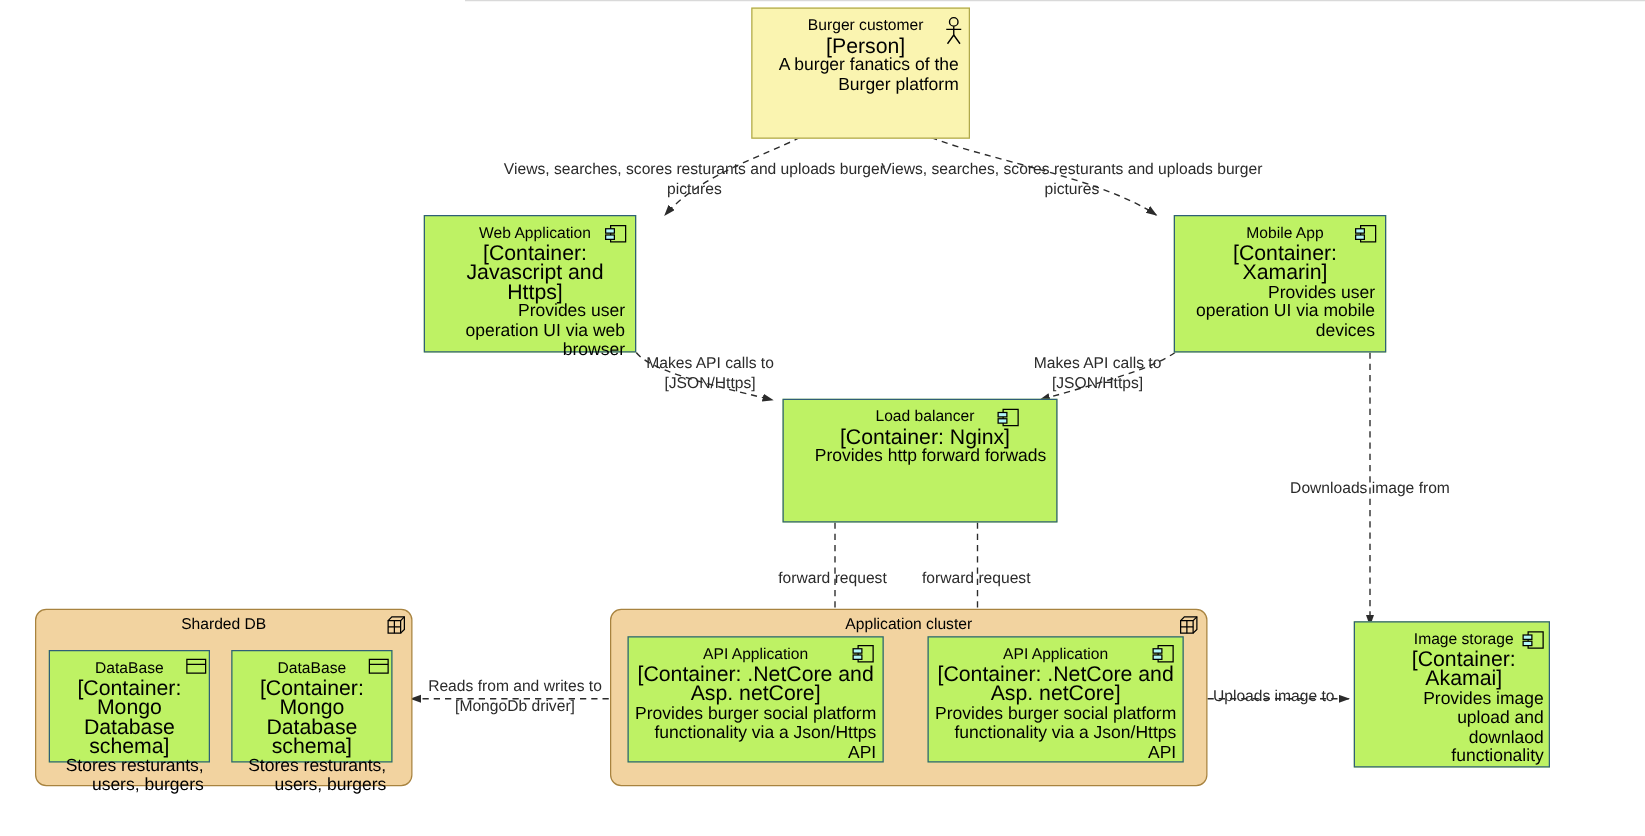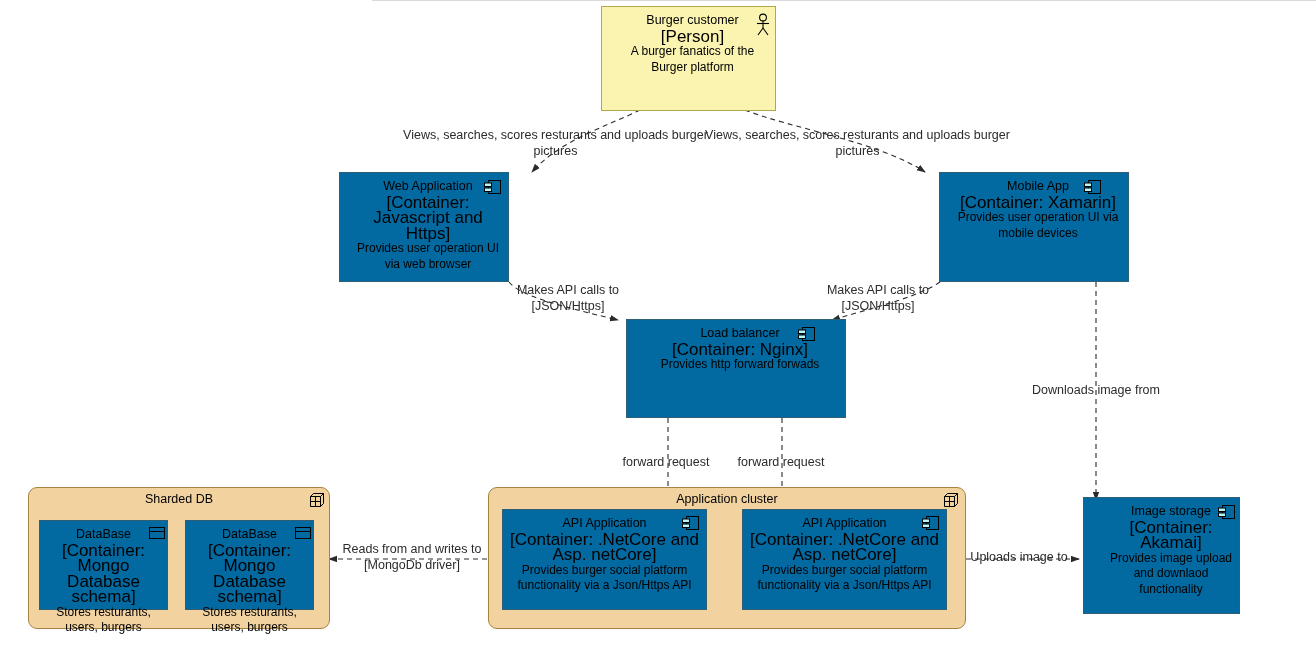--- a/index.html
+++ b/index.html
@@ -52,30 +52,31 @@
   }
   .node .title {
     font-size: 12.5px;
     color: #000;
   }
   .node .tech {
     font-size: 17px;
     color: #000;
   }
   .node .desc {
-    font-size: 12px;
+    font-size: 14px;
     color: #000;
+    text-align: right;
   }
 
   .n-person {
     background: #faf4b0;
     border-color: #b0a94b;
   }
   .n-container {
-    background: #0369a1;
+    background: #bef264;
     border-color: #2f5f77;
   }
 
   
   .boundary {
     position: absolute;
     box-sizing: border-box;
     background: #f2d3a0;
     border: 1px solid #a8833f;
     border-radius: 9px;
@@ -193,21 +194,21 @@
     </div>
     <svg class="icon" style="left:143px; top:5px;" width="20" height="18" viewBox="0 0 20 18" xmlns="http://www.w3.org/2000/svg">
       <g fill="none" stroke="#000" stroke-width="1">
         <rect x="5.5" y="2.5" width="12" height="13"></rect>
         <rect x="1.5" y="5" width="7" height="3.5" fill="#b3f7f7"></rect>
         <rect x="1.5" y="10" width="7" height="3.5" fill="#b3f7f7"></rect>
       </g>
     </svg>
   </div>
 
-  <div class="node n-container" style="left:939px; top:172px; width:190px; height:110px;">
+  <div class="node n-container" style="left:939px; top:172px; width:170px; height:110px;">
     <div class="inner">
       <div class="title">Mobile App</div>
       <div class="tech">[Container: Xamarin]</div>
       <div class="desc">Provides user operation UI via mobile devices</div>
     </div>
     <svg class="icon" style="left:143px; top:5px;" width="20" height="18" viewBox="0 0 20 18" xmlns="http://www.w3.org/2000/svg">
       <g fill="none" stroke="#000" stroke-width="1">
         <rect x="5.5" y="2.5" width="12" height="13"></rect>
         <rect x="1.5" y="5" width="7" height="3.5" fill="#b3f7f7"></rect>
         <rect x="1.5" y="10" width="7" height="3.5" fill="#b3f7f7"></rect>

